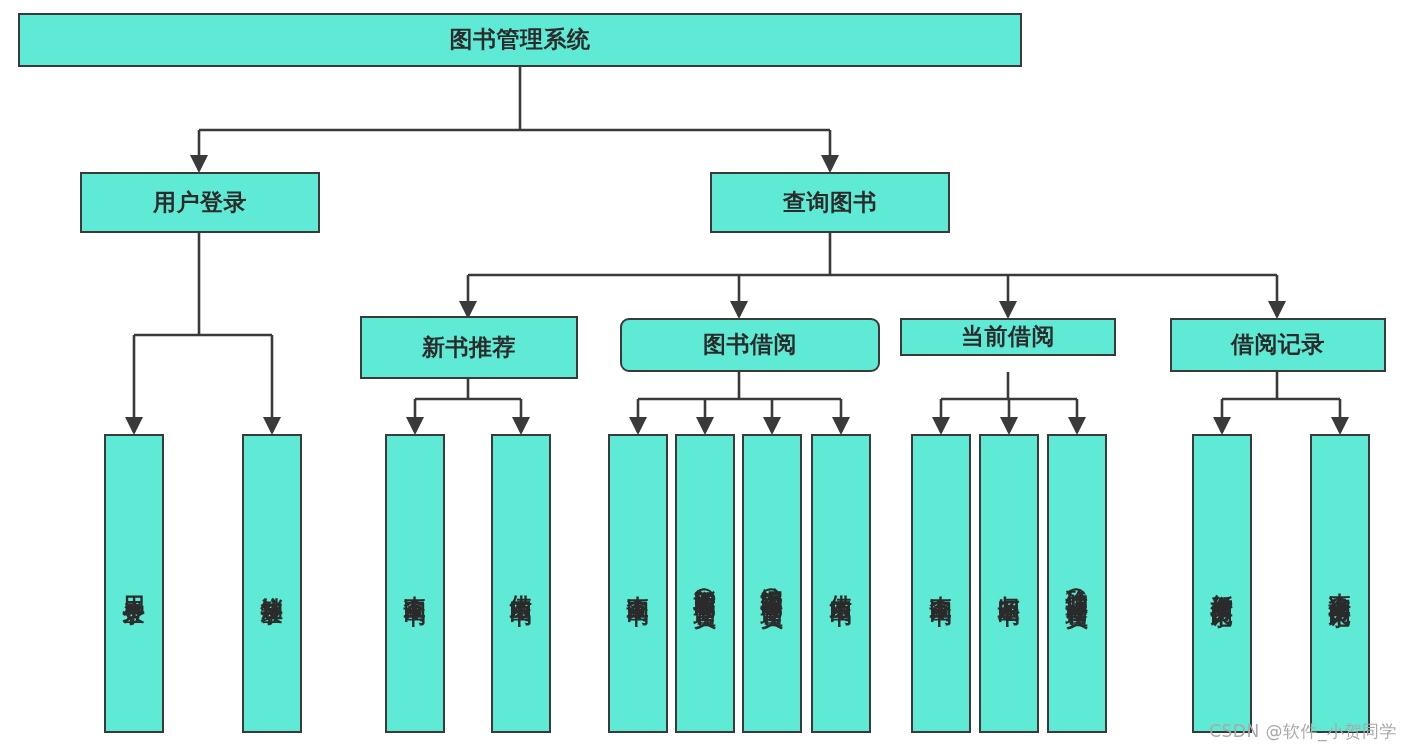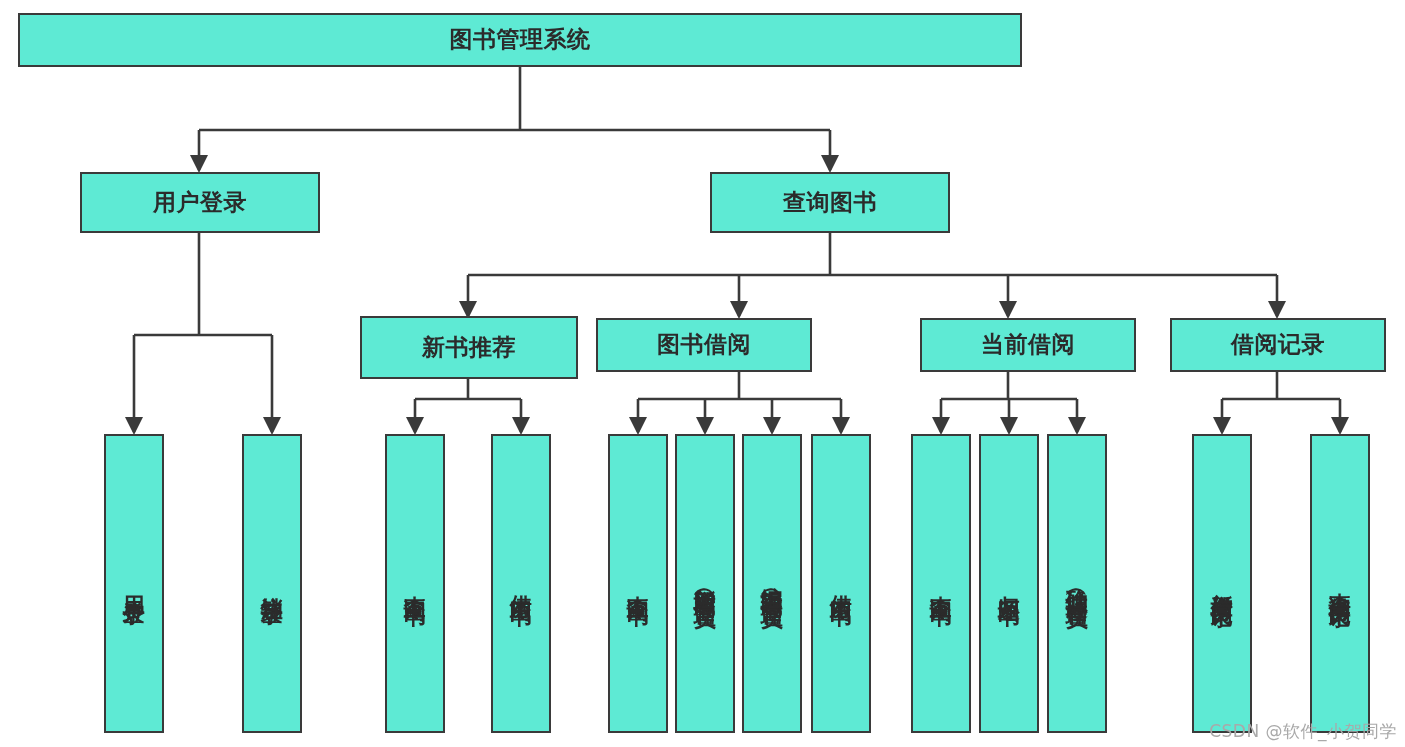--- a/index.html
+++ b/index.html
@@ -134,25 +134,25 @@
   </div>
 
   <div class="node horiz" style="left:710px; top:172px; width:240px; height:61px;">
     <span>查询图书</span>
   </div>
 
   <div class="node horiz" style="left:360px; top:316px; width:218px; height:63px;">
     <span>新书推荐</span>
   </div>
 
-  <div class="node horiz" style="left:596px; top:318px; width:216px; height:54px;">
+  <div class="node horiz" style="left:620px; top:318px; width:260px; height:54px;border-radius:9px;">
     <span>图书借阅</span>
   </div>
 
-  <div class="node horiz" style="left:920px; top:318px; width:216px; height:54px;">
+  <div class="node horiz" style="left:900px; top:318px; width:216px; height:38px;">
     <span>当前借阅</span>
   </div>
 
   <div class="node horiz" style="left:1170px; top:318px; width:216px; height:54px;justify-content:center;">
     <span>借阅记录</span>
   </div>
 
   <div class="node vert" style="left:104px; top:434px; width:60px; height:299px;">
     <span class="vlabel">用户登录</span>
   </div>

